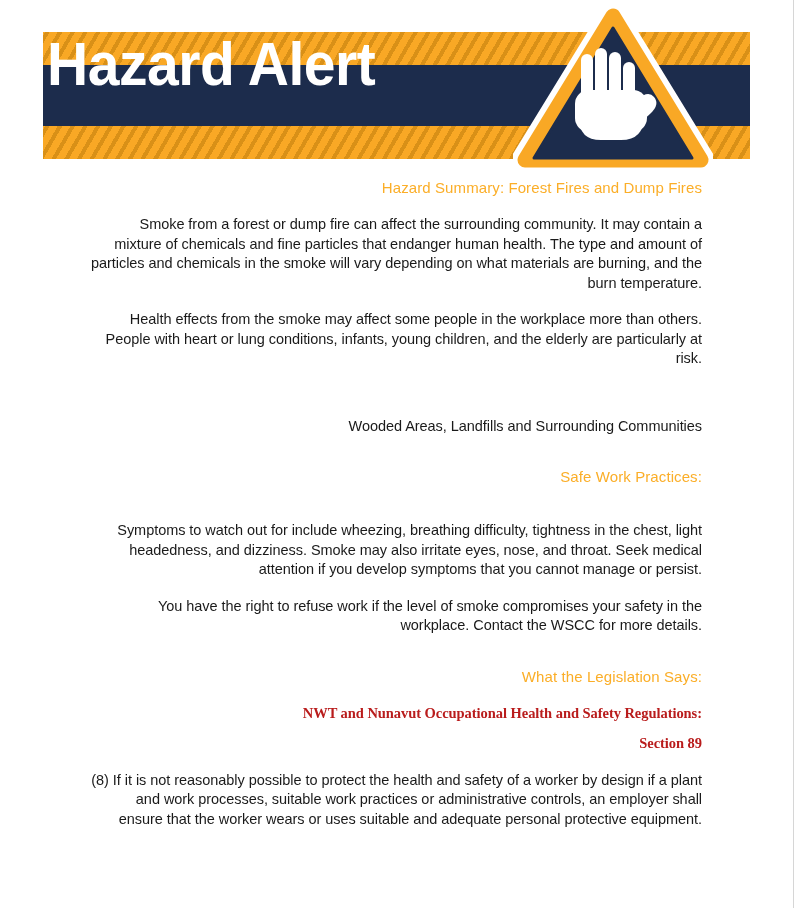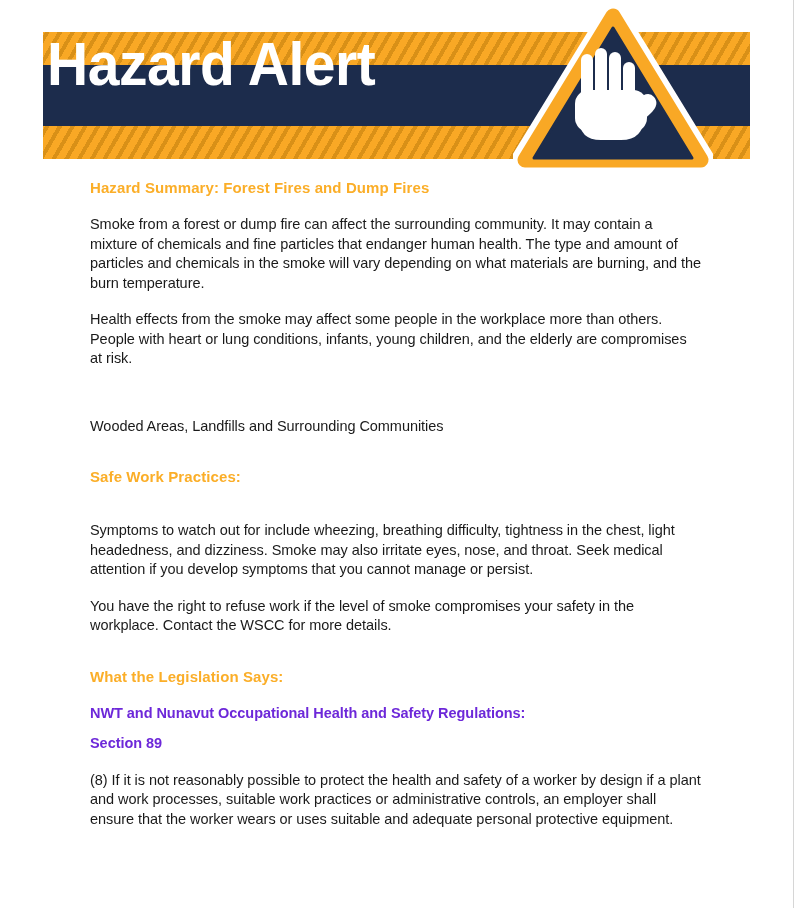--- a/index.html
+++ b/index.html
@@ -89,37 +89,40 @@
   .content {
     position: absolute;
     left: 90px;
     top: 178px;
     width: 612px;
   }
 
   h2.section-heading {
     margin: 0;
     font-size: 15px;
-    font-weight: bold;
+    font-weight: normal;
     color: #FBAE28;
     line-height: 20px;
     letter-spacing: 0.1px;
+    text-align: right;
   }
 
   p.body-text {
     margin: 0;
     font-size: 14.5px;
     line-height: 19.5px;
     color: #1a1a1a;
     letter-spacing: -0.05px;
+    text-align: right;
   }
 
   p.body-text.bold {
     font-weight: bold;
-    color: #6d28d9;
+    color: #b91c1c;
+    font-family: Liberation Serif, serif;
   }
 
   .gap-sm  { height: 11px; }
   .gap-md  { height: 17px; }
   .gap-xl  { height: 31px; }
 </style>
 </head>
 <body>
 
 <div class="page">
@@ -159,21 +162,21 @@
       </g>
     </svg>
   </div>
 
   <div class="content">
 
     <h2 class="section-heading">Hazard Summary: Forest Fires and Dump Fires</h2>
     <div class="gap-md"></div>
     <p class="body-text">Smoke from a forest or dump fire can affect the surrounding community. It may contain a mixture of chemicals and fine particles that endanger human health. The type and amount of particles and chemicals in the smoke will vary depending on what materials are burning, and the burn temperature.</p>
     <div class="gap-md"></div>
-    <p class="body-text">Health effects from the smoke may affect some people in the workplace more than others. People with heart or lung conditions, infants, young children, and the elderly are compromises at risk.</p>
+    <p class="body-text">Health effects from the smoke may affect some people in the workplace more than others. People with heart or lung conditions, infants, young children, and the elderly are particularly at risk.</p>
 
     <div class="gap-xl"></div>
 
     <div class="gap-md"></div>
     <p class="body-text">Wooded Areas, Landfills and Surrounding Communities</p>
 
     <div class="gap-xl"></div>
 
     <h2 class="section-heading">Safe Work Practices:</h2>
     <div class="gap-md"></div>

